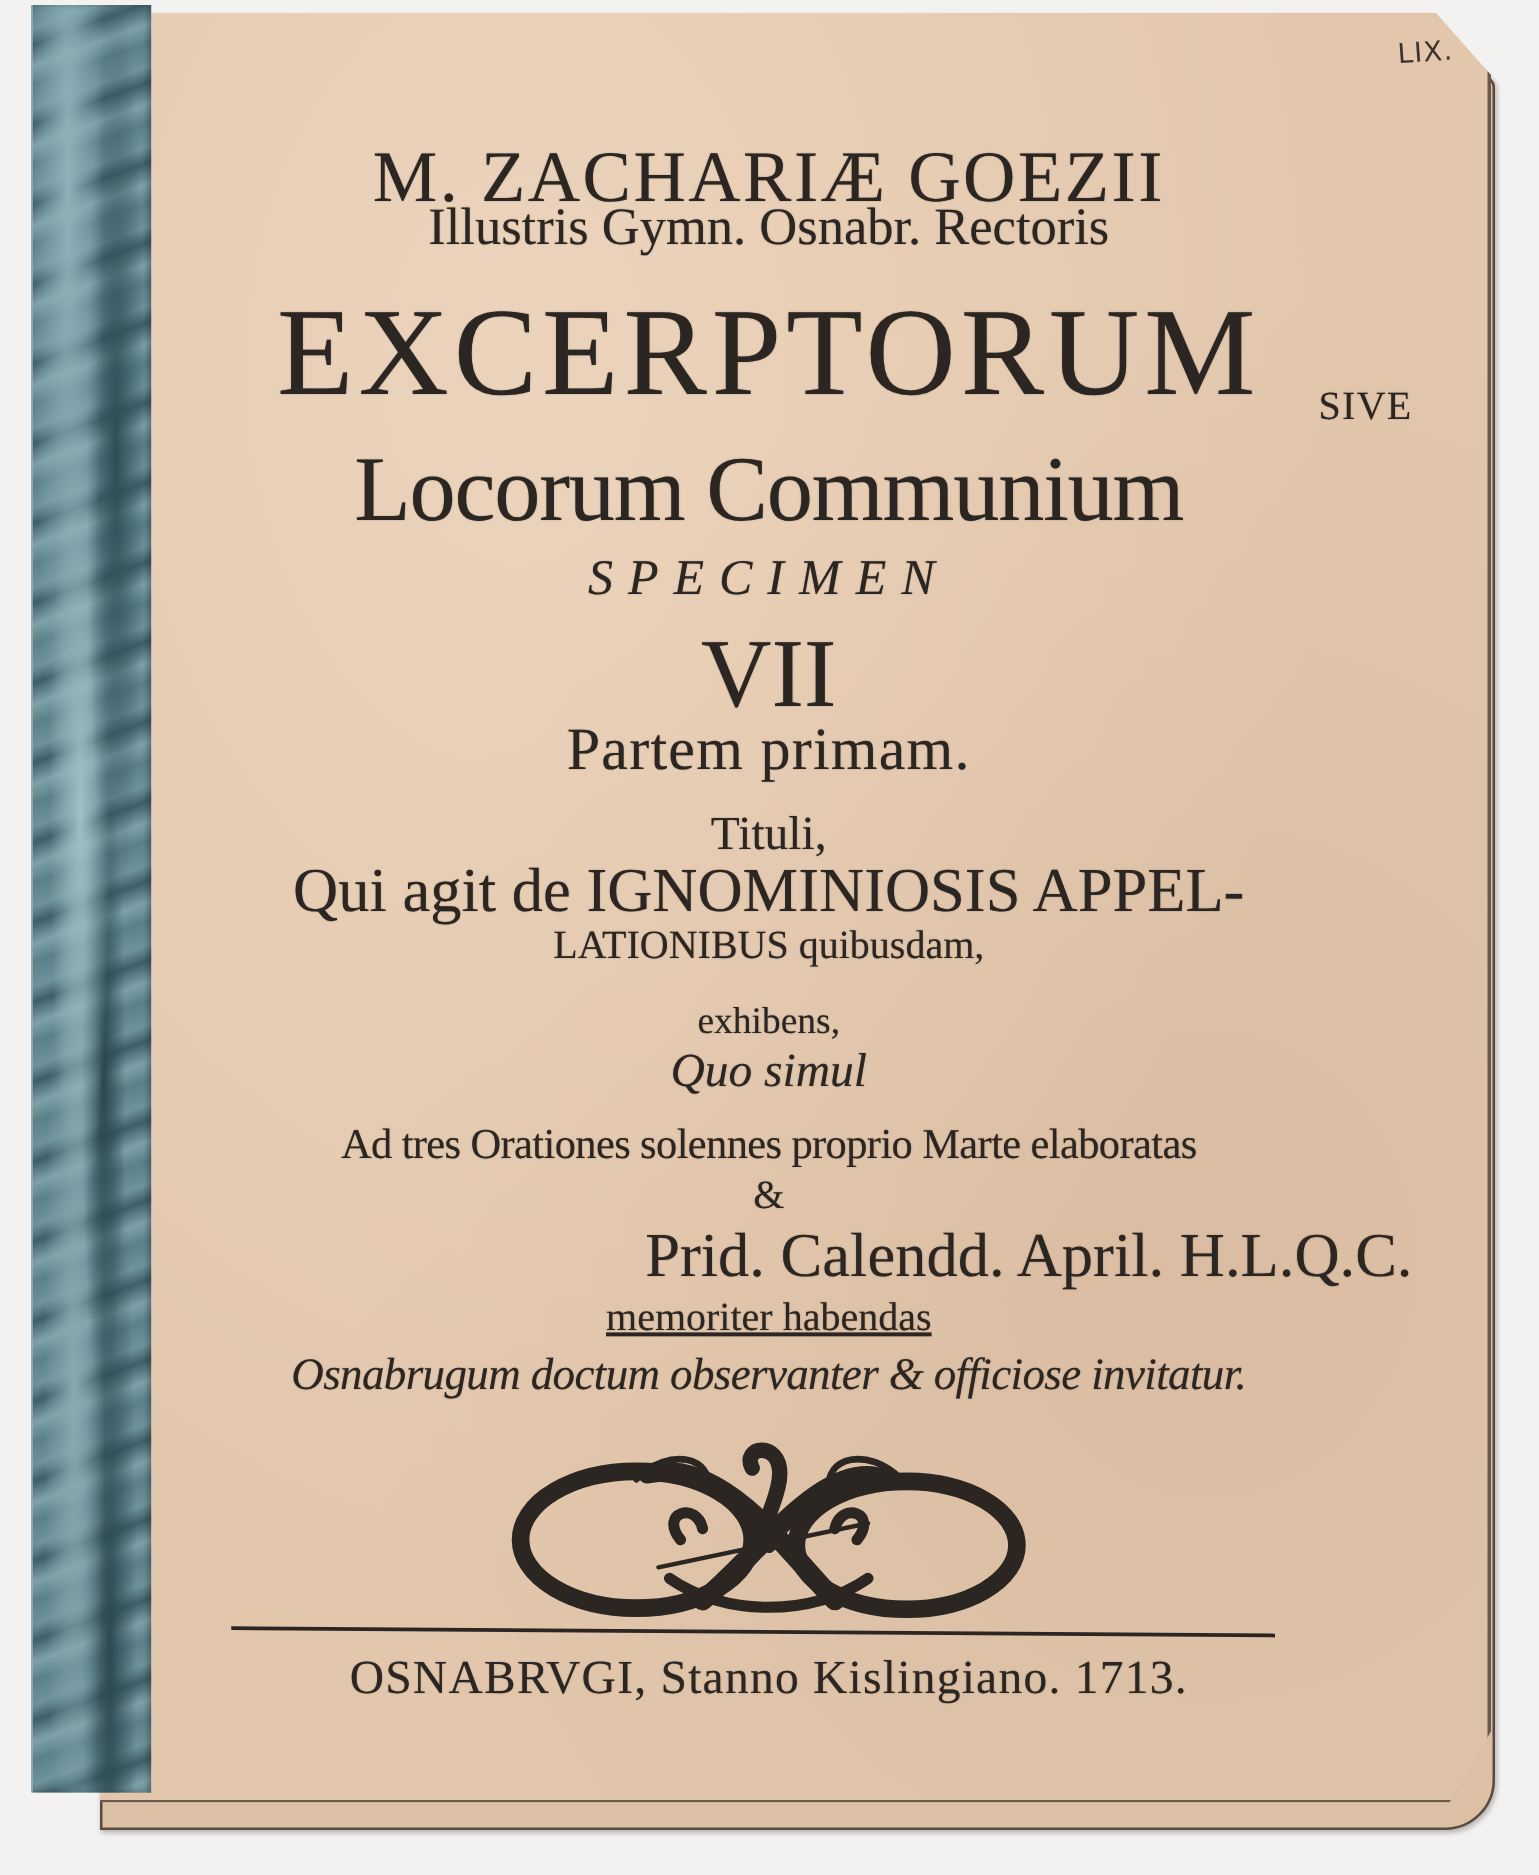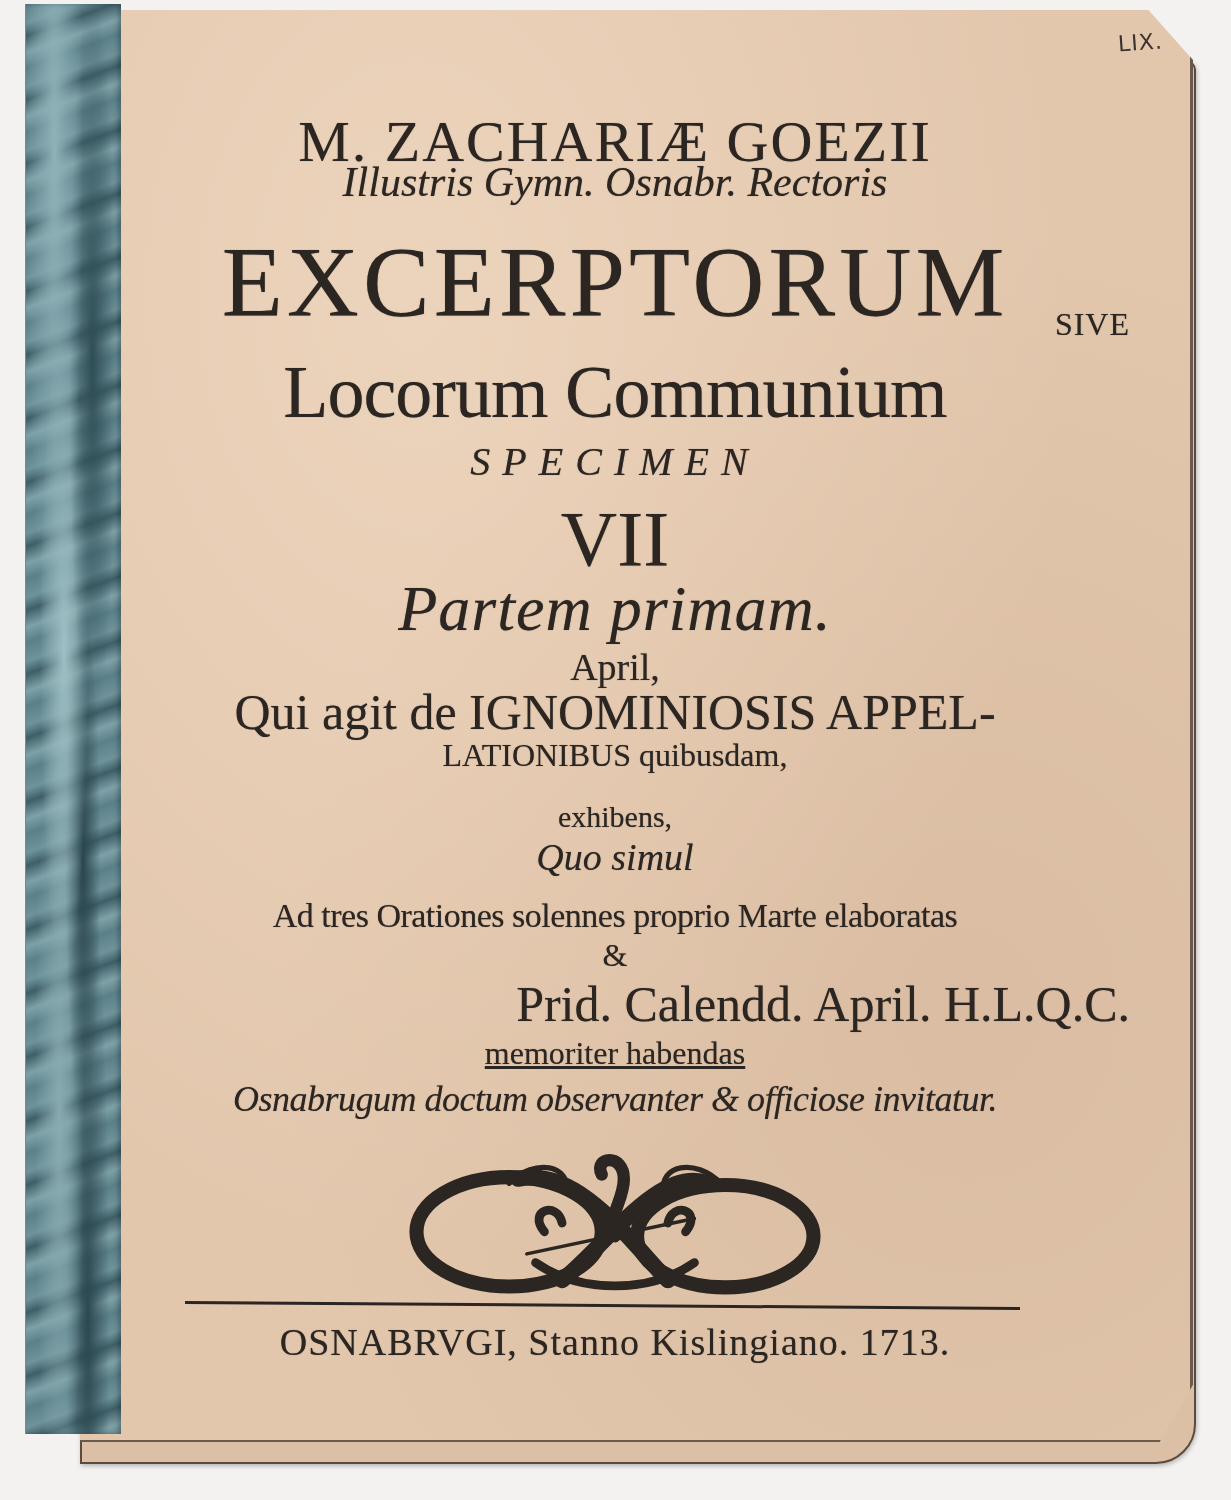--- a/index.html
+++ b/index.html
@@ -81,27 +81,27 @@
     }
     .line {
       position: absolute;
       left: 0;
       width: 1030px;
       text-align: center;
       white-space: nowrap;
       text-shadow: 0 0 1px rgba(40,30,25,0.5);
     }
     .author { top: 92px; font-size: 58px; letter-spacing: 2px; margin-top: 16px; }
-    .author-sub { top: 158px; font-size: 42px; font-style: italic; }
+    .author-sub { top: 158px; font-size: 42px; }
     .title-main { top: 210px; font-size: 100px; letter-spacing: 4px; margin-top: 14px; }
     .sive { top: 306px; font-size: 32px; letter-spacing: 1px; text-align: right; }
     .subtitle { top: 350px; font-size: 74px; letter-spacing: -1px; }
     .specimen { top: 438px; font-size: 40px; font-style: italic; letter-spacing: 12px; }
     .numeral { top: 494px; font-size: 78px; }
-    .part { top: 572px; font-size: 64px; font-style: italic; letter-spacing: 1px; }
+    .part { top: 572px; font-size: 48px; letter-spacing: 1px; }
     .tituli { top: 645px; font-size: 38px; }
     .qui { top: 683px; font-size: 50px; }
     .lationibus { top: 737px; font-size: 32px; }
     .exhibens { top: 800px; font-size: 30px; }
     .quo { top: 835px; font-size: 38px; font-style: italic; text-align: center; }
     .adtres { top: 897px; font-size: 34px; letter-spacing: -0.5px; }
     .amp { top: 937px; font-size: 32px; }
     .prid { top: 975px; font-size: 50px; text-align: right; }
     .memoriter { top: 1035px; font-size: 32px; text-decoration: underline; }
     .invitatur { top: 1078px; font-size: 36px; font-style: italic; letter-spacing: -0.5px; }
@@ -136,21 +136,21 @@
 
   <div class="content">
     <div class="line author">M. ZACHARIÆ GOEZII</div>
     <div class="line author-sub">Illustris Gymn. Osnabr. Rectoris</div>
     <div class="line title-main">EXCERPTORUM</div>
     <div class="line sive">SIVE</div>
     <div class="line subtitle">Locorum Communium</div>
     <div class="line specimen">SPECIMEN</div>
     <div class="line numeral">VII</div>
     <div class="line part">Partem primam.</div>
-    <div class="line tituli">April,</div>
+    <div class="line tituli">Tituli,</div>
     <div class="line qui">Qui agit de IGNOMINIOSIS APPEL-</div>
     <div class="line lationibus">LATIONIBUS quibusdam,</div>
     <div class="line exhibens">exhibens,</div>
     <div class="line quo">Quo simul</div>
     <div class="line adtres">Ad tres Orationes solennes proprio Marte elaboratas</div>
     <div class="line amp">&amp;</div>
     <div class="line prid">Prid. Calendd. April. H.L.Q.C.</div>
     <div class="line memoriter">memoriter habendas</div>
     <div class="line invitatur">Osnabrugum doctum observanter &amp; officiose invitatur.</div>
 

